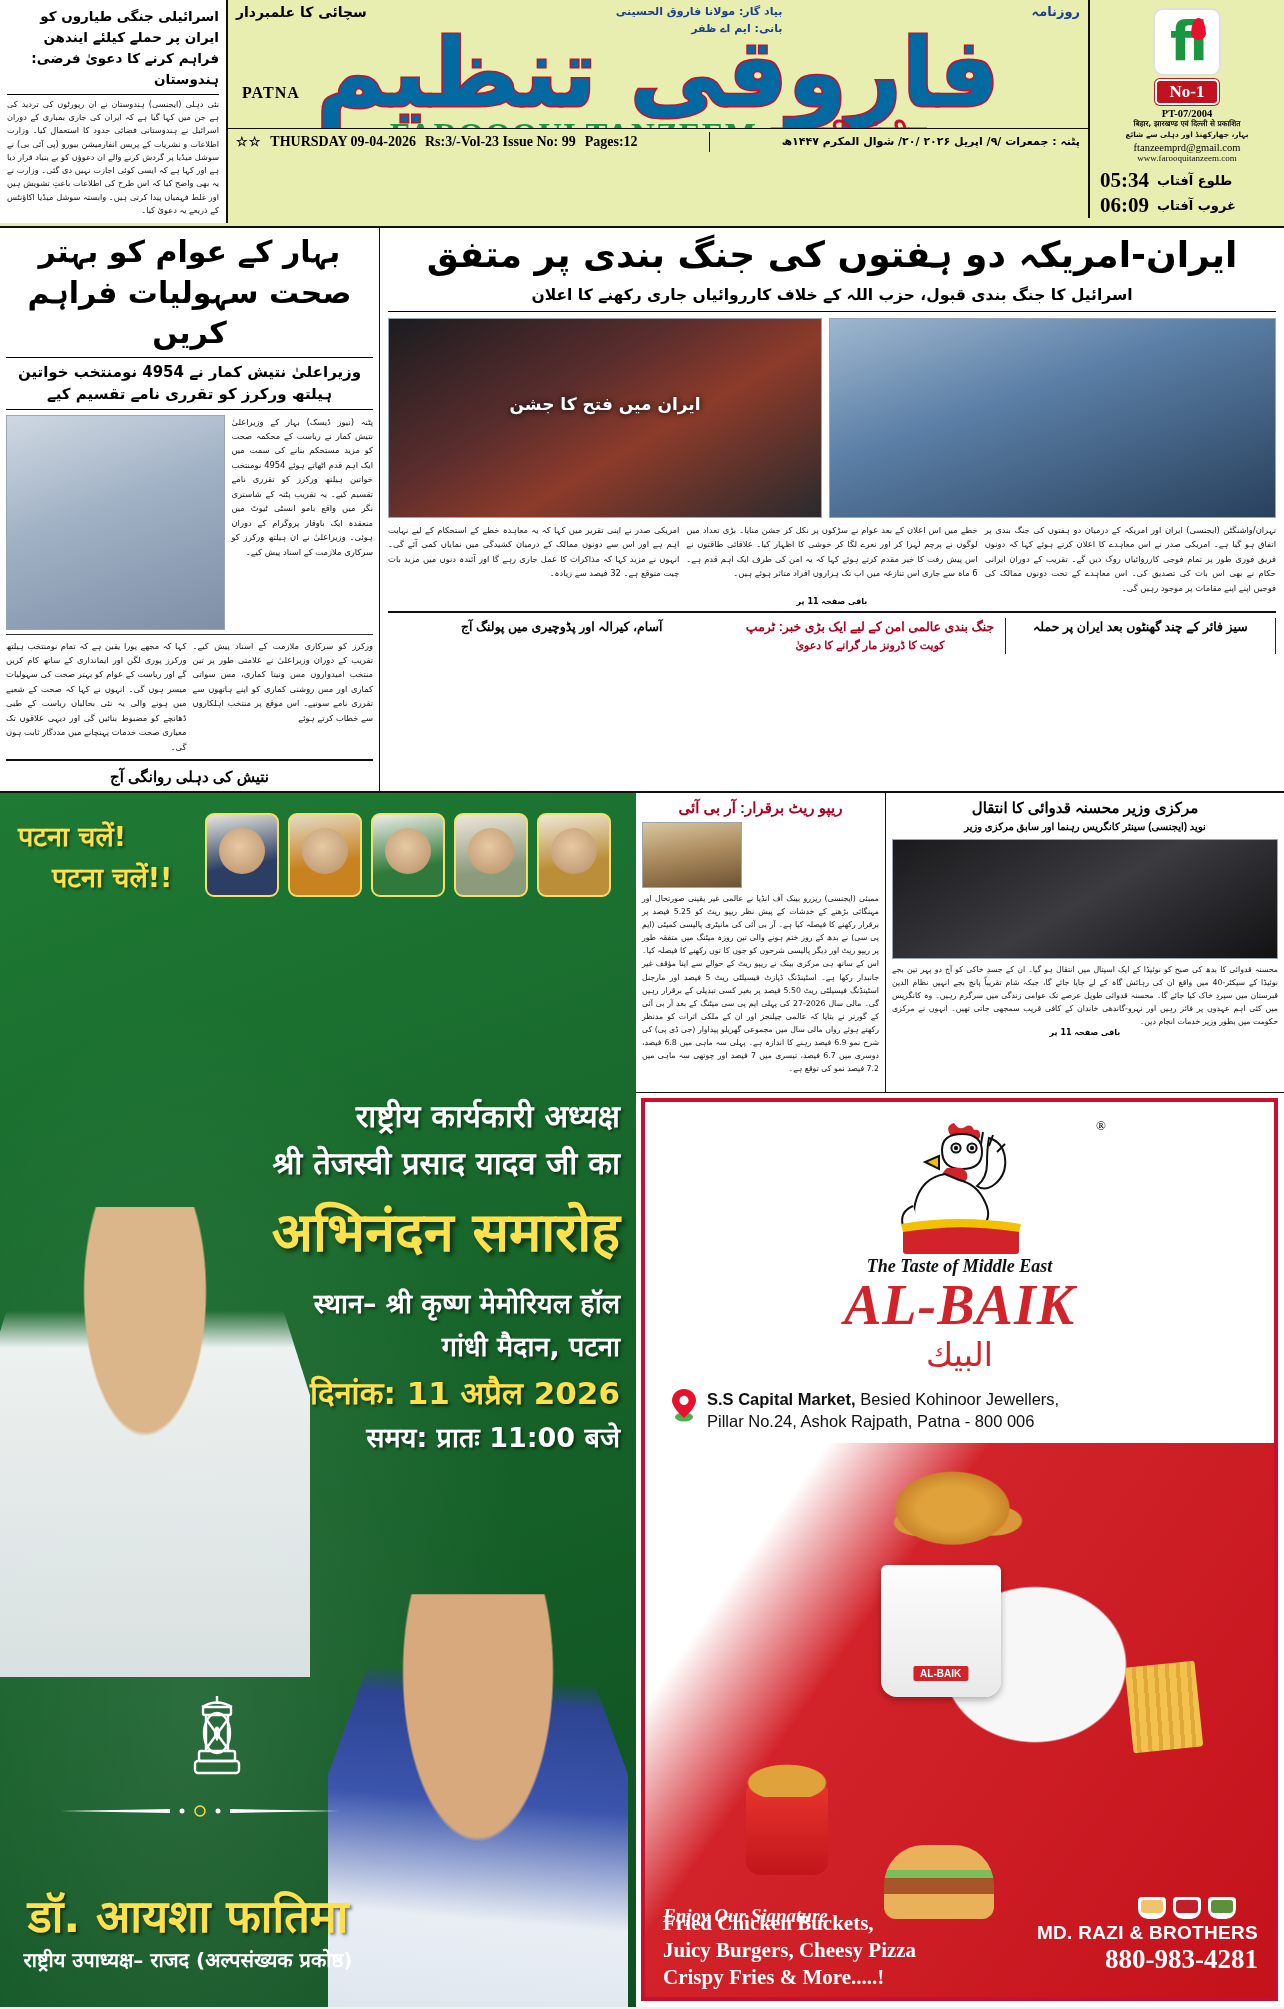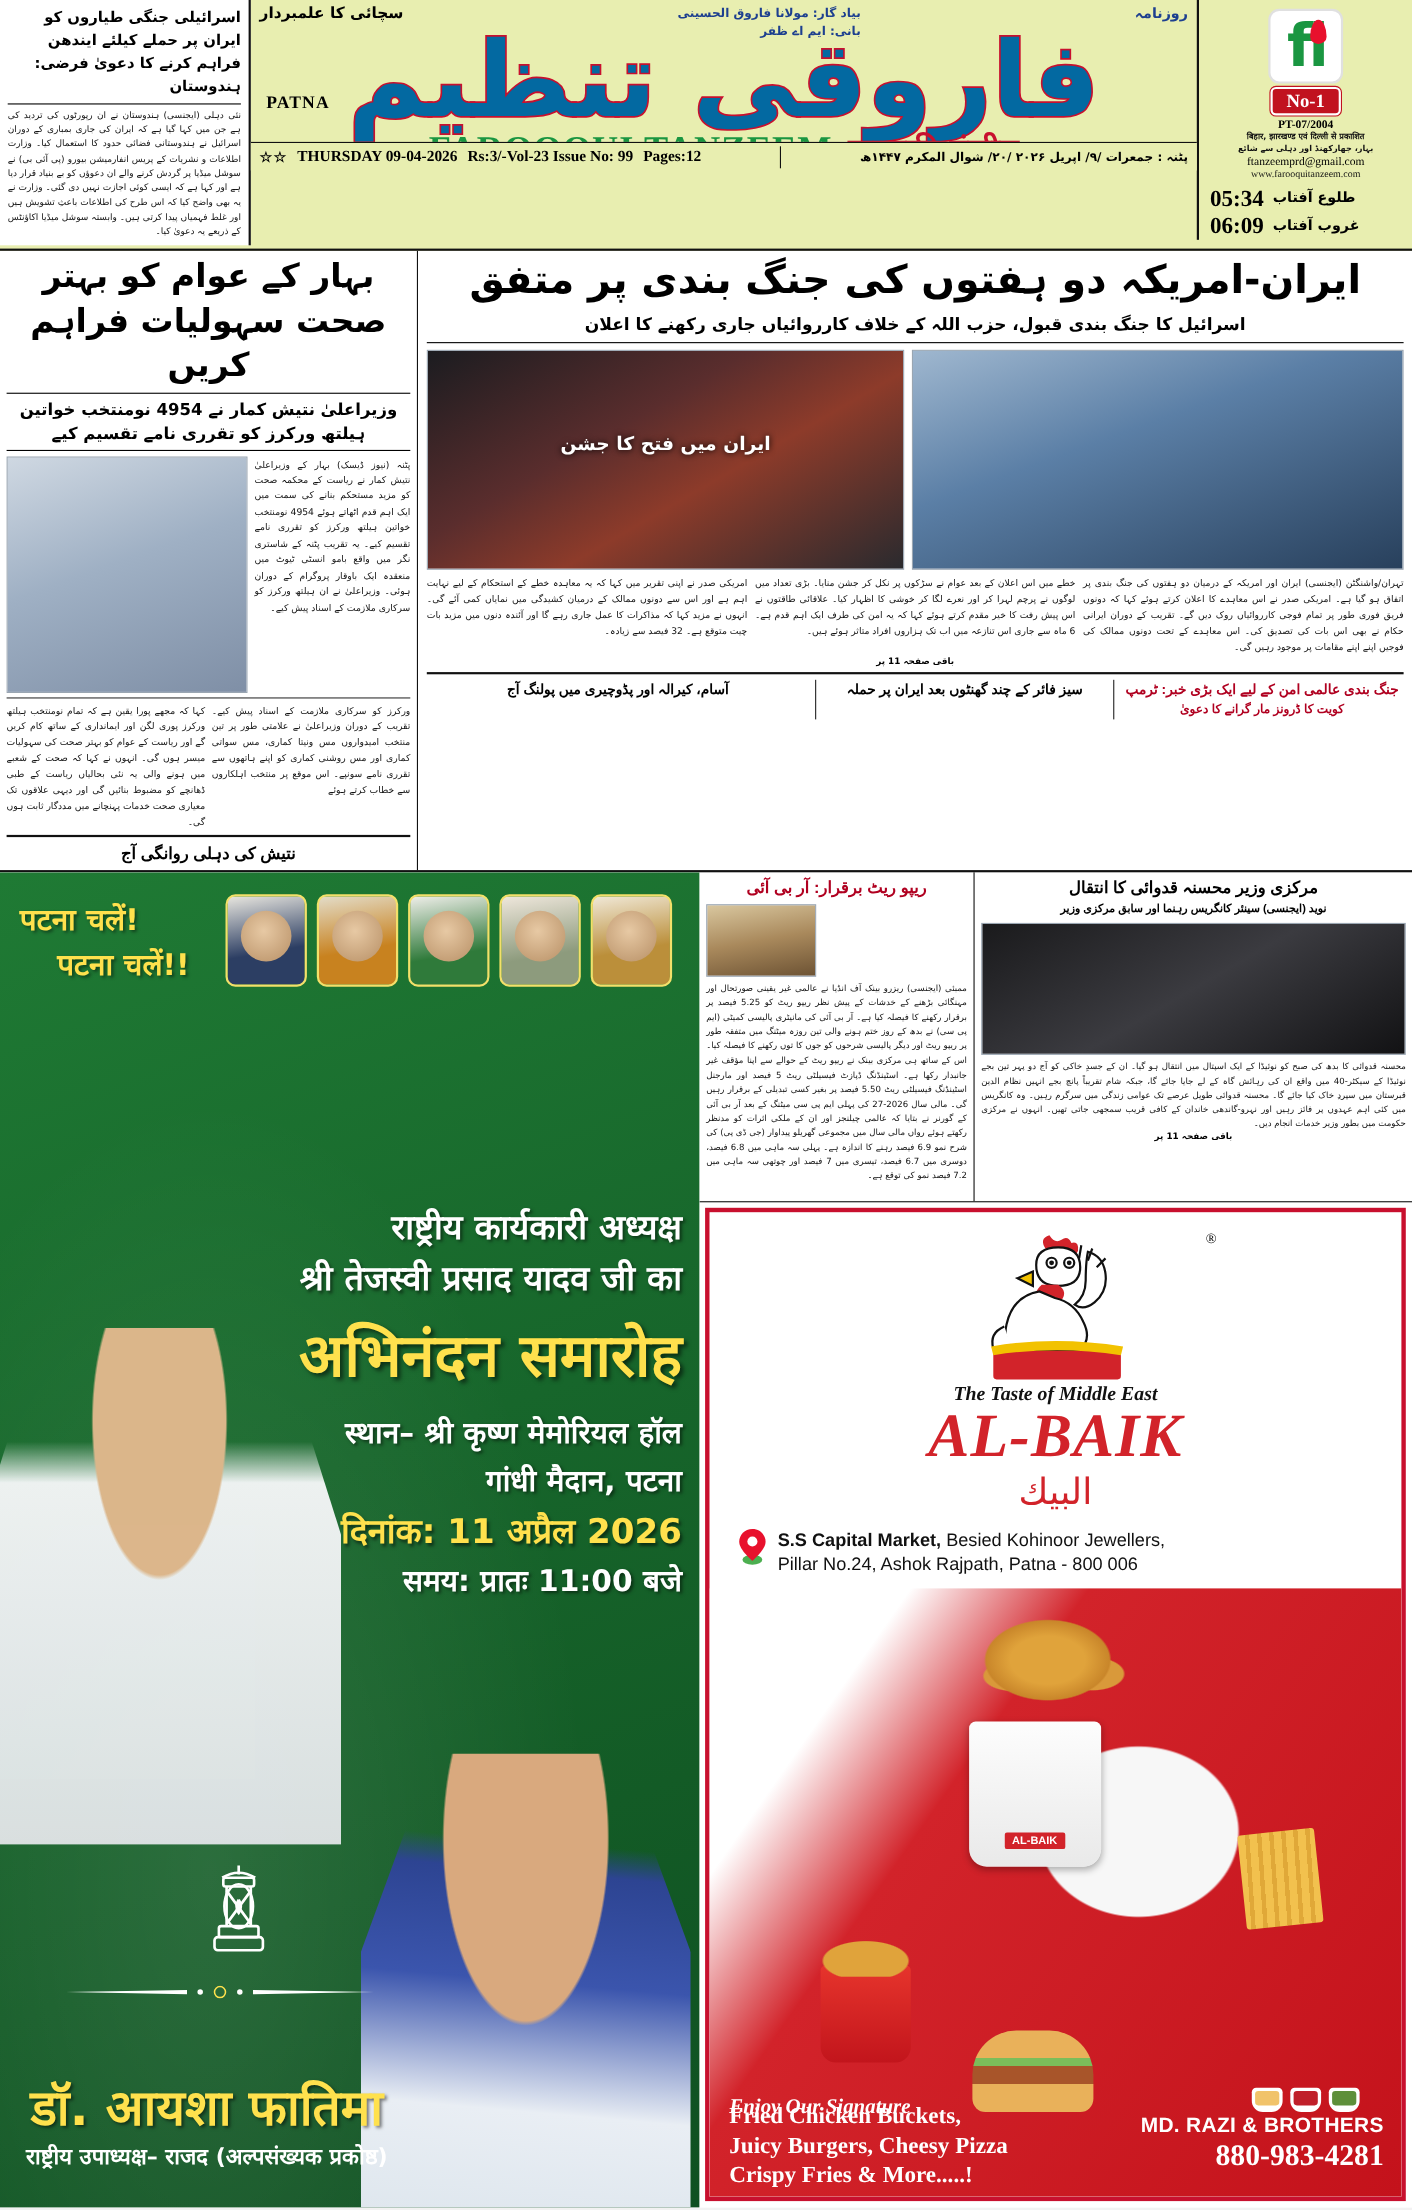--- a/index.html
+++ b/index.html
@@ -487,26 +487,26 @@
         <div style="flex:1" class="urdu-body">تہران/واشنگٹن (ایجنسی) ایران اور امریکہ کے درمیان دو ہفتوں کی جنگ بندی پر اتفاق ہو گیا ہے۔ امریکی صدر نے اس معاہدے کا اعلان کرتے ہوئے کہا کہ دونوں فریق فوری طور پر تمام فوجی کارروائیاں روک دیں گے۔ تقریب کے دوران ایرانی حکام نے بھی اس بات کی تصدیق کی۔ اس معاہدے کے تحت دونوں ممالک کی فوجیں اپنے اپنے مقامات پر موجود رہیں گی۔</div>
       </div>
       <div class="contd" style="text-align:center;margin-top:2px;">باقی صفحہ 11 پر</div>
 
       <div class="rule"></div>
 
       <div class="three-cols">
         <div class="tc" style="flex:1.35;">
           <div class="sec-head sh-sm">آسام، کیرالہ اور پڈوچیری میں پولنگ آج</div>
         </div>
-        <div class="tc" style="flex:1;border-left:1px solid #222;border-right:1px solid #222;padding:0 6px;">
-          <div class="sec-head sh-sm">سیز فائر کے چند گھنٹوں بعد ایران پر حملہ</div>
-        </div>
         <div class="tc" style="flex:1;">
           <div class="sec-head sh-sm sh-red">جنگ بندی عالمی امن کے لیے ایک بڑی خبر: ٹرمپ</div>
           <div class="sec-head sh-sm sh-red" style="font-size:11px;margin-top:2px;">کویت کا ڈرونز مار گرانے کا دعویٰ</div>
+        </div>
+        <div class="tc" style="flex:1;border-left:1px solid #222;border-right:1px solid #222;padding:0 6px;">
+          <div class="sec-head sh-sm">سیز فائر کے چند گھنٹوں بعد ایران پر حملہ</div>
         </div>
       </div>
     </div>
   </div>
 
   <div class="news-strip" style="height:0;overflow:hidden;border:0;"></div>
 
   <div class="adzone">
 
     <div class="ad-left">

